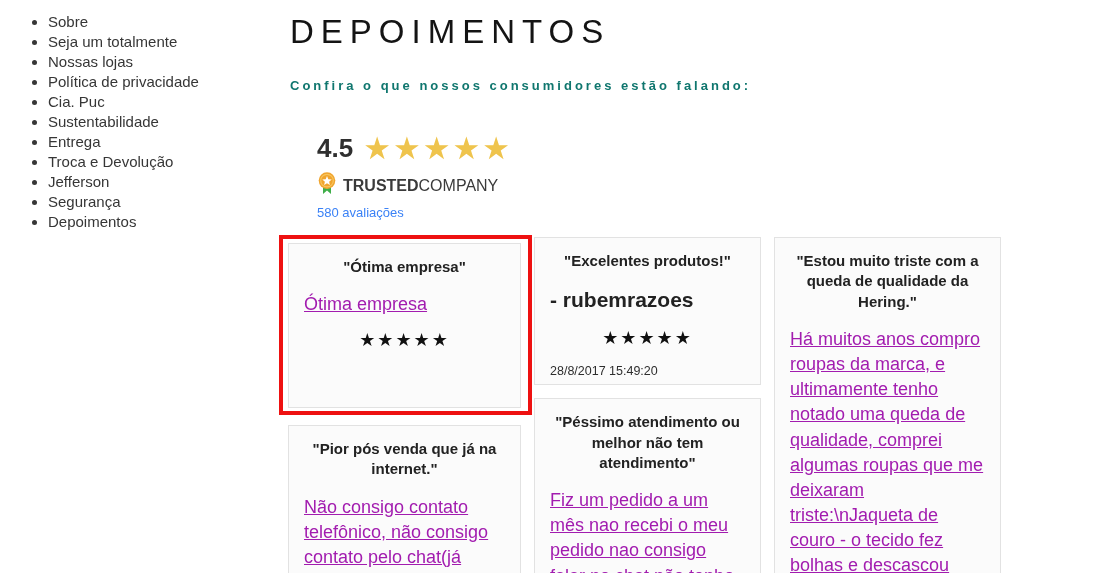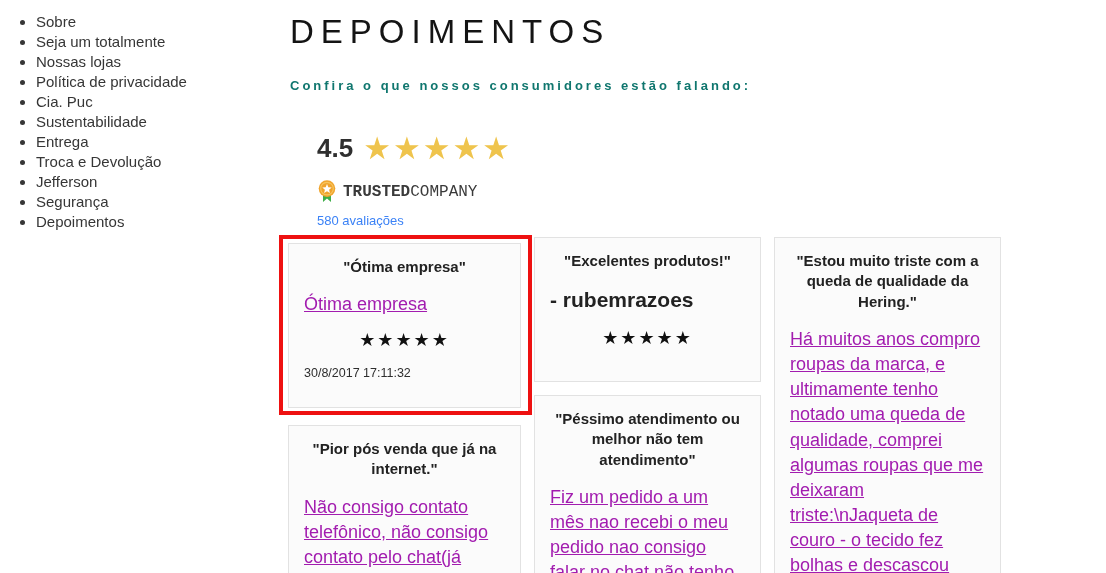--- a/index.html
+++ b/index.html
@@ -9,38 +9,38 @@
     --card-bg:#fbfbfb;
     --card-border:#e2e2e2;
   }
   *{box-sizing:border-box;}
   html,body{margin:0;padding:0;}
   body{
     width:1106px;height:573px;overflow:hidden;background:#ffffff;
     font-family:"Liberation Sans", sans-serif;position:relative;color:#363636;
   }
   
-  .sidebar{position:absolute;left:20px;top:12px;width:250px;}
+  .sidebar{position:absolute;left:32px;top:12px;width:250px;}
   .sidebar ul{margin:0;padding:0 0 0 16px;}
   .sidebar li{font-size:15px;line-height:20px;color:#363636;cursor:pointer;}
   
   .main{position:absolute;left:290px;top:0;width:800px;}
   .page-title{
     margin:14px 0 0;font-size:33px;font-weight:400;letter-spacing:7px;
     color:#141414;line-height:1.1;
   }
   .subtitle{
     margin:28px 0 0;font-size:13px;font-weight:700;letter-spacing:3px;color:#0f766e;
   }
   
   .rating{margin:40px 0 0 27px;}
   .rating-row{display:flex;align-items:flex-end;gap:10px;}
   .score{font-size:26px;font-weight:700;color:#2f2f2f;}
   .gold-stars{font-size:31px;color:var(--star-gold);letter-spacing:2px;line-height:1;}
-  .badge-row{display:flex;align-items:center;gap:6px;margin-top:16px;cursor:pointer;font-family:Liberation Mono, monospace;}
+  .badge-row{display:flex;align-items:flex-end;gap:6px;margin-top:8px;cursor:pointer;}
   .medal{width:20px;height:23px;display:inline-block;}
   .badge-bold{font-weight:700;font-size:16px;color:#3a3a3a;}
   .badge-reg{font-weight:400;font-size:16px;color:#3a3a3a;}
   .reviews{margin-top:10px;font-size:13px;color:#3b82f6;}
   
   .cards{
     position:absolute;left:288px;top:237px;width:710px;
     display:flex;gap:13px;align-items:flex-start;
   }
   .col{width:227px;flex:none;display:flex;flex-direction:column;gap:13px;}
@@ -115,34 +115,34 @@
 </main>
 
 <section class="cards">
   <div class="col col-1">
     <div class="card-wrap">
       <div class="red-box"></div>
       <article class="card h165">
         <h3>"Ótima empresa"</h3>
         <p class="body">Ótima empresa</p>
         <div class="bstars">★★★★★</div>
-        <div class="date">30/8/2017 17:11:32</div>
       </article>
     </div>
     <article class="card">
       <h3>"Pior pós venda que já na internet."</h3>
       <p class="body">Não consigo contato telefônico, não consigo contato pelo chat(já estou a mais de uma hora e não sou atendido, e já passa das 18:00hs, provavelmente não serei atendido)</p>
     </article>
   </div>
 
   <div class="col">
     <article class="card h145">
       <h3>"Excelentes produtos!"</h3>
       <p class="author">- rubemrazoes</p>
       <div class="bstars">★★★★★</div>
+      <div class="date">28/8/2017 15:49:20</div>
     </article>
     <article class="card">
       <h3>"Péssimo atendimento ou melhor não tem atendimento"</h3>
       <p class="body">Fiz um pedido a um mês nao recebi o meu pedido nao consigo falar no chat não tenho resposta nos emails que sao enviados zero atendimento</p>
 
     </article>
   </div>
 
   <div class="col">
     <article class="card">

